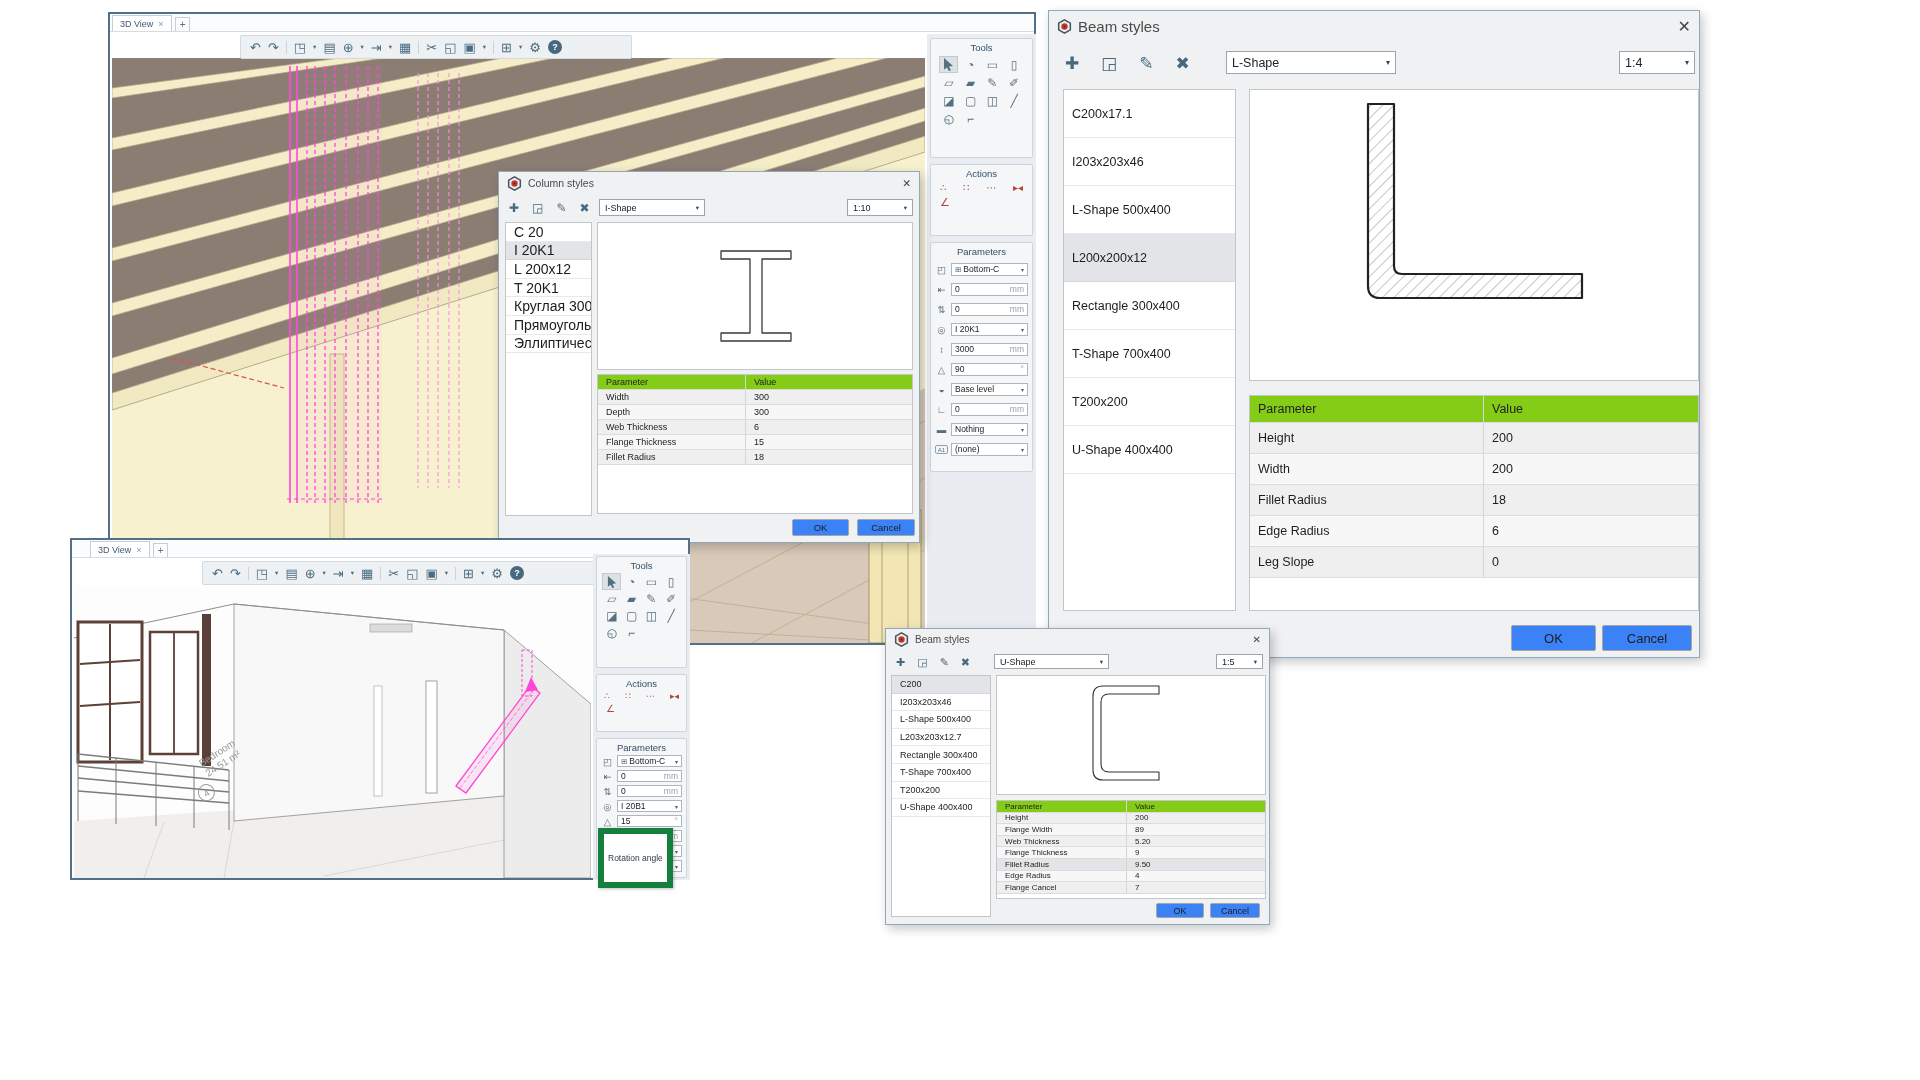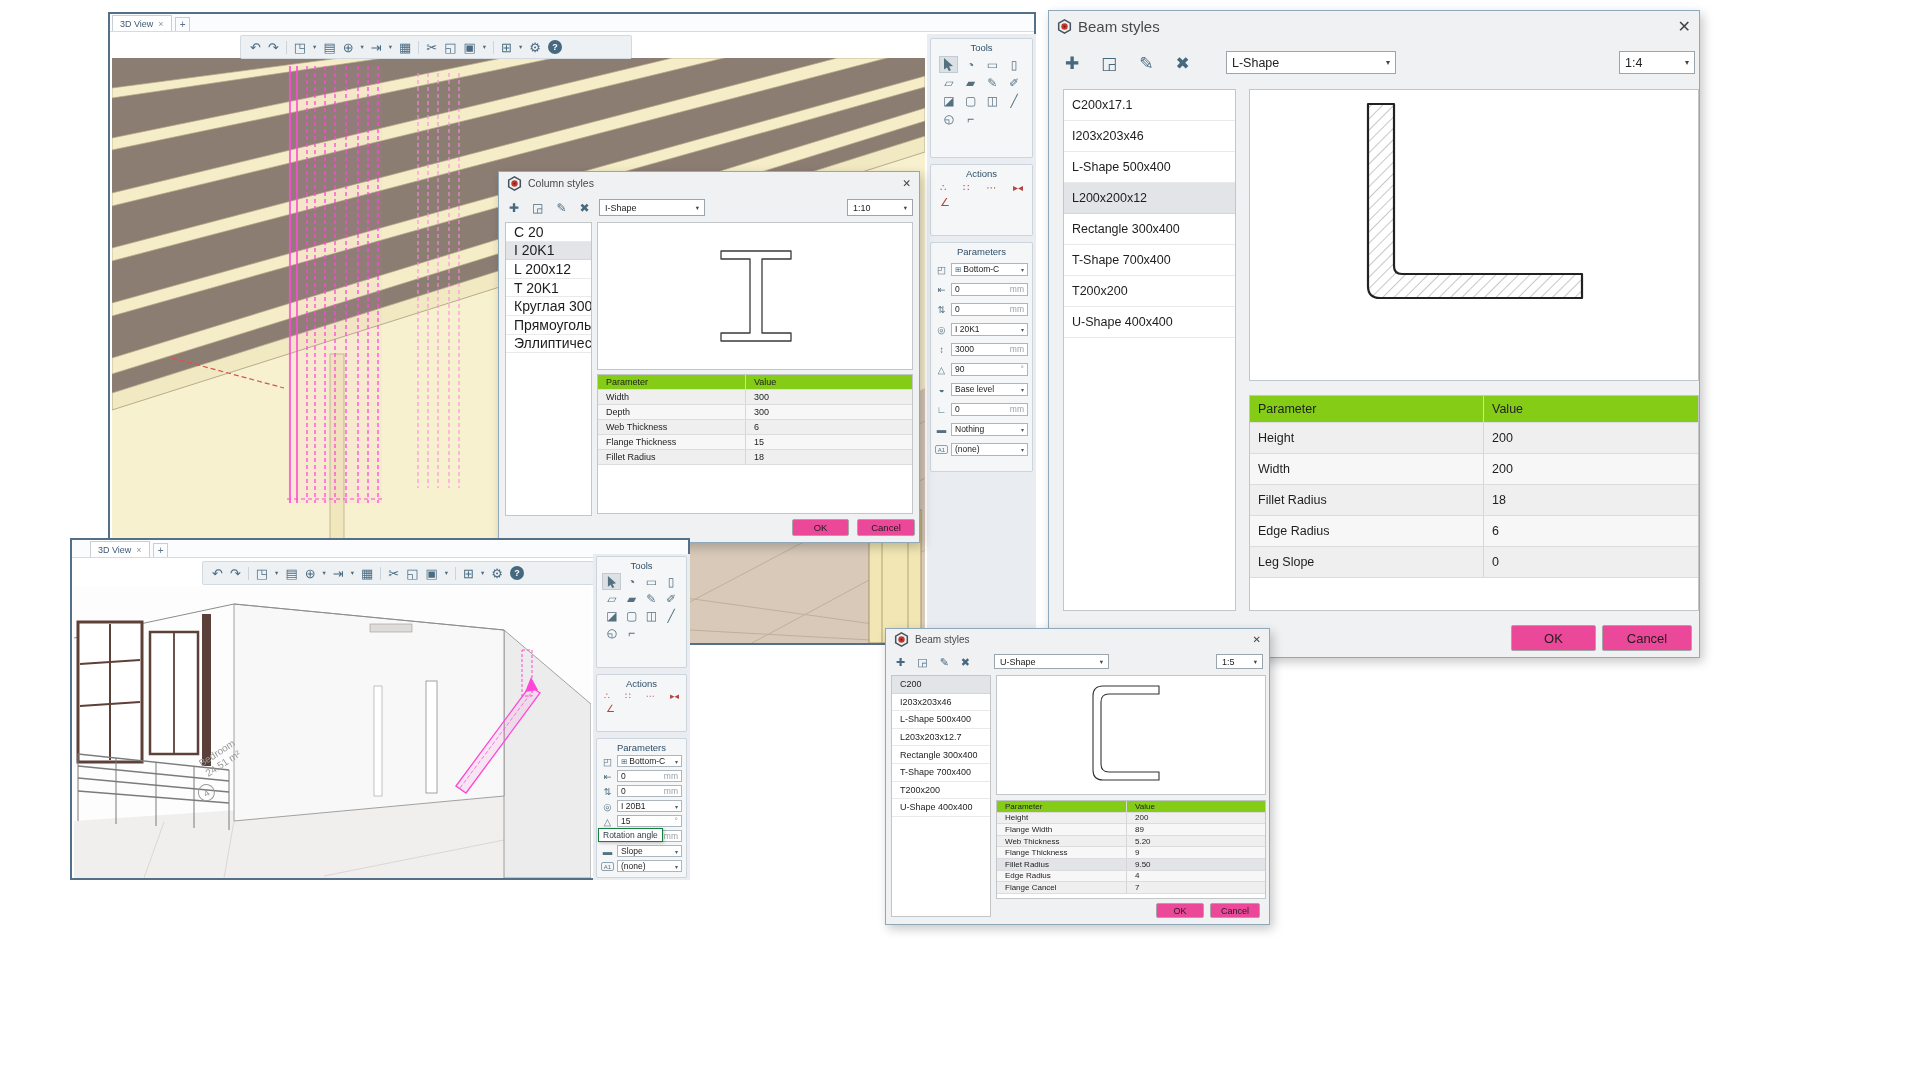--- a/index.html
+++ b/index.html
@@ -54,41 +54,41 @@
   .ditem{display:flex;align-items:center;padding-left:8px;border-bottom:1px solid #e9e9e9;color:#1d1d1d;white-space:nowrap;overflow:hidden}
   .ditem.sel{background:#e2e4e7;border-bottom:1px solid #d4d6d9}
   .dcanvas{position:absolute;background:#fff;border:1px solid #c3c6c9}
   .dtable{position:absolute;background:#fff;border:1px solid #c3c6c9;overflow:hidden}
   .trow{display:flex;align-items:center;border-bottom:1px solid #dcdcdc;background:#efefef;color:#1d1d1d}
   .trow:nth-child(odd){background:#f7f7f7}
   .trow.thead{background:#84cc16;color:#222}
   .trow.hl{background:#e2e4e7}
   .trow .c1{border-right:1px solid #d6d6d6;padding-left:8px;height:100%;display:flex;align-items:center;flex:none}
   .trow .c2{padding-left:8px}
-  .btn{position:absolute;background:#ec4899;border:1px solid #a6a6a6;border-radius:2px;display:flex;align-items:center;justify-content:center;color:#1d1d1d}
+  .btn{position:absolute;background:#3b82f6;border:1px solid #a6a6a6;border-radius:2px;display:flex;align-items:center;justify-content:center;color:#1d1d1d}
   .logo{width:15px;height:15px;flex:none}
 
   
   .d-col .dhead{height:22px;font-size:10.5px}
   .d-col .ditem{height:18.6px;font-size:14px}
   .d-col .trow{height:15px;font-size:9px}
   .d-col .trow .c1{width:148px}
   .d-col .btn{font-size:9.5px}
   .d-big .dhead{height:30px;font-size:15px}
-  .d-big .ditem{height:31px;font-size:12.5px}
+  .d-big .ditem{height:48px;font-size:12.5px}
   .d-big .trow{height:31px;font-size:12.5px}
   .d-big .trow .c1{width:234px}
   .d-big .btn{font-size:13px}
   .d-sm .dhead{height:20px;font-size:10px}
   .d-sm .ditem{height:17.6px;font-size:9px}
   .d-sm .trow{height:11.6px;font-size:8px}
   .d-sm .trow .c1{width:130px}
   .d-sm .btn{font-size:9px}
 
-  .tooltip{position:absolute;background:#fff;border:1px solid #15803d;font-size:8.5px;color:#2e3b46;padding:1px 4px;
+  .tooltip{position:absolute;background:#fff;border:6px solid #15803d;font-size:8.5px;color:#2e3b46;padding:19px 4px;
            box-shadow:1px 1px 3px rgba(0,0,0,.25);white-space:nowrap;z-index:60}
 </style>
 </head>
 <body>
 
 <div class="page">
 
   <section class="win" style="left:108px;top:12px;width:928px;height:633px;z-index:10">
     <div class="tabbar">
       <div class="tab" style="margin-left:2px">

